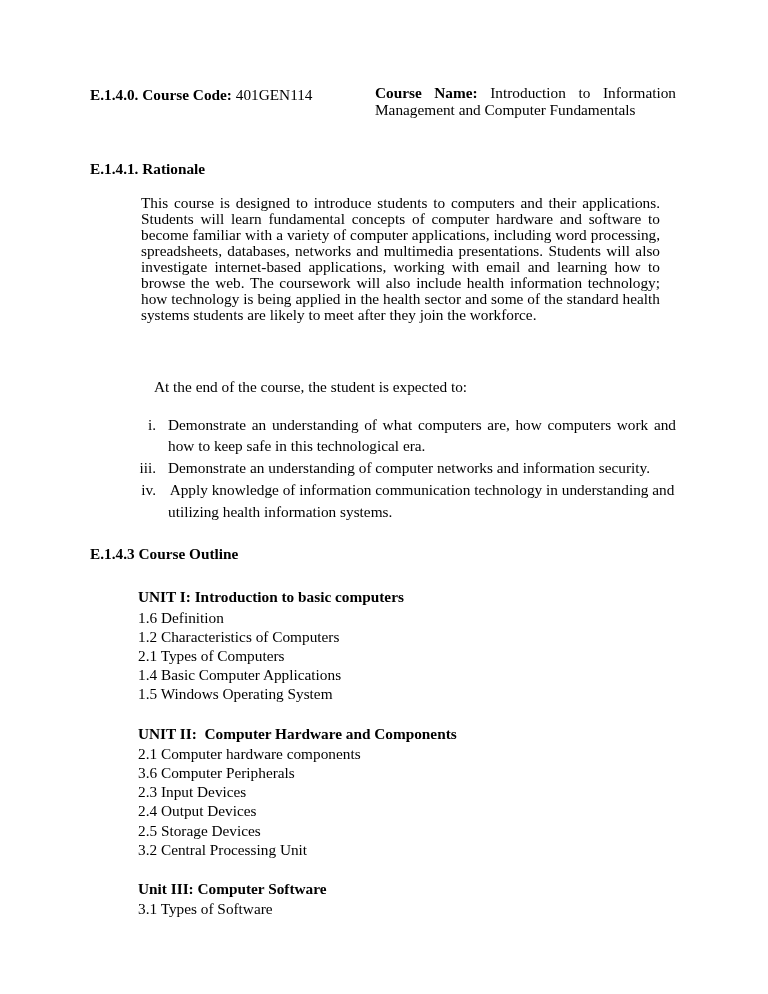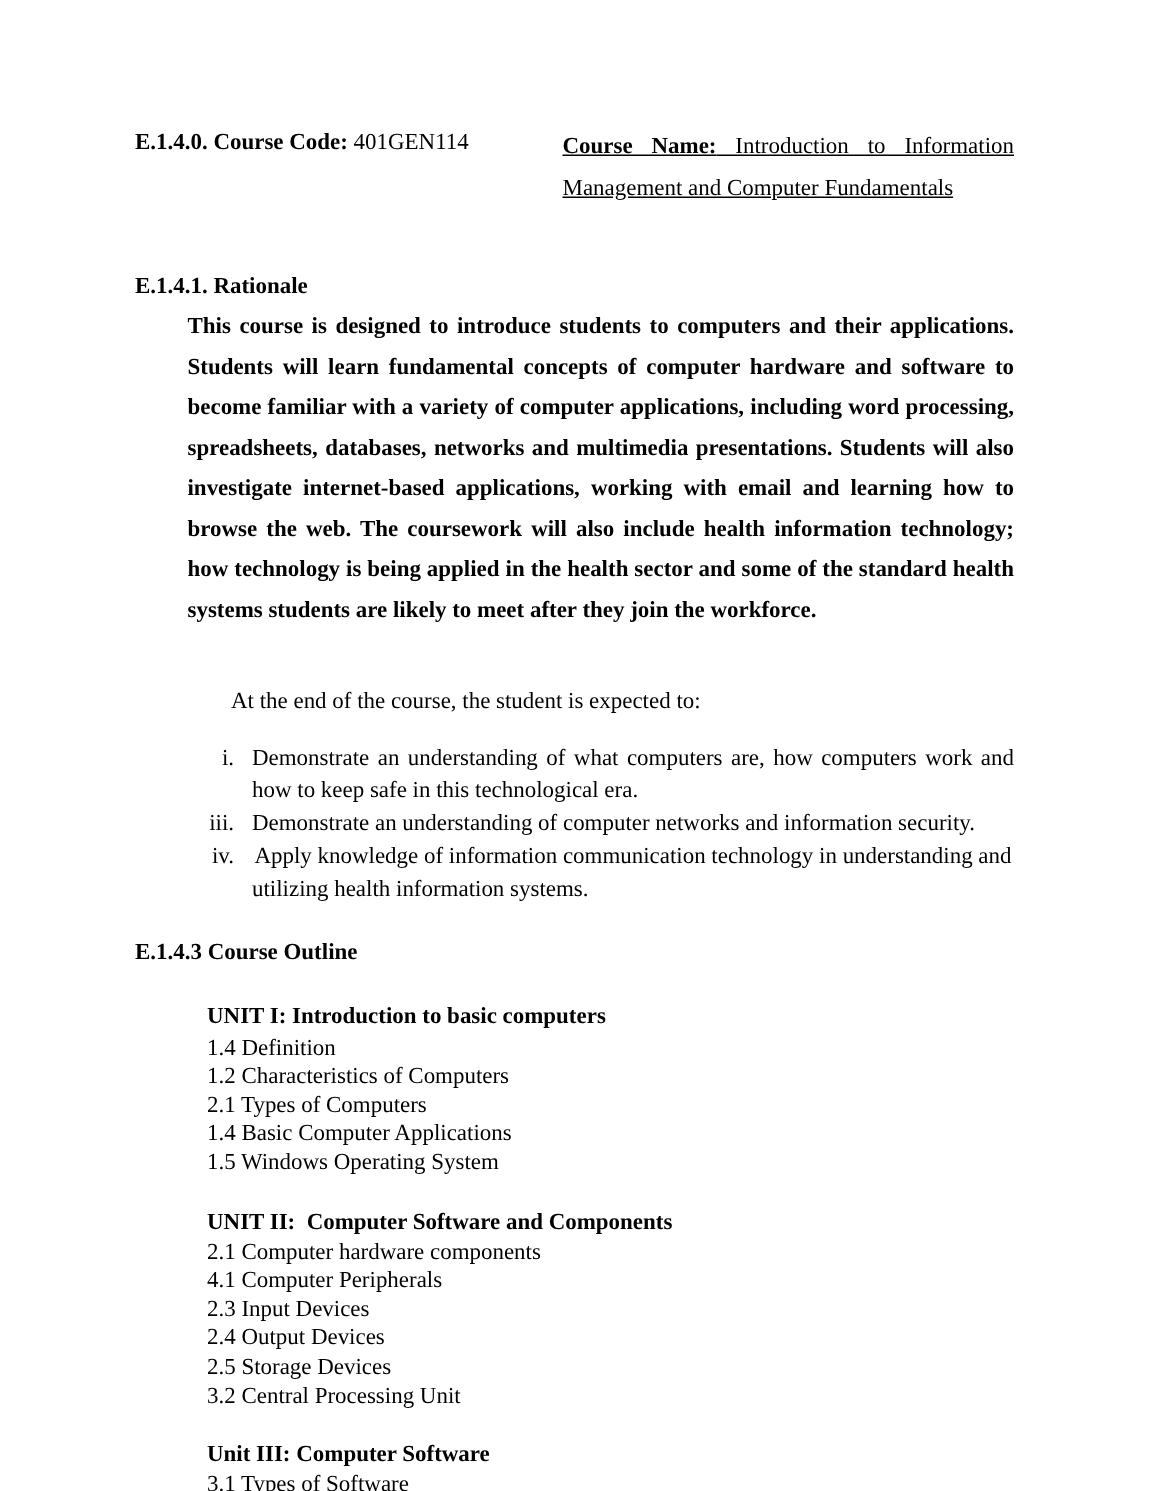--- a/index.html
+++ b/index.html
@@ -39,50 +39,48 @@
     font-size: 15.3px;
     line-height: 22px;
     white-space: nowrap;
   }
   .course-code-col .lbl { font-weight: bold; }
   .course-code-col .val { font-weight: normal; }
 
   .course-name-col {
     flex: 1 1 auto;
     font-size: 15.3px;
-    line-height: 28px;
+    line-height: 17px;
     text-align: justify;
     text-align-last: left;
     text-justify: inter-word;
-    text-decoration: underline;
   }
   .course-name-col .lbl {
     font-weight: bold;
   }
   .course-name-col .val { font-weight: normal; }
 
   
   .section-heading {
     font-weight: bold;
     font-size: 15.3px;
     line-height: 21px;
     margin: 0 0 3px 0;
   }
   .spacer-sm { height: 13px; }
   .spacer-md { height: 21px; }
 
   
   .body-para {
-    margin: 0;
+    margin: 16px;
     padding-left: 35px;
     text-align: justify;
     text-align-last: left;
     text-justify: inter-word;
-    line-height: 27px;
-    font-weight: bold;
+    line-height: 16px;
   }
 
   .lead-line {
     margin: 16px;
     padding-left: 48px;
     line-height: 21.7px;
   }
 
   
   .outcomes-list {
@@ -167,33 +165,33 @@
       </li>
     </ol>
 
     <div class="spacer-md"></div>
     <div class="section-heading">E.1.4.3 Course Outline</div>
 
     <div class="unit-gap"></div>
 
     <div class="unit-block">
       <div class="unit-title">UNIT I: Introduction to basic computers</div>
-      <div class="unit-item">1.4 Definition</div>
+      <div class="unit-item">1.6 Definition</div>
       <div class="unit-item">1.2 Characteristics of Computers</div>
       <div class="unit-item">2.1 Types of Computers</div>
       <div class="unit-item">1.4 Basic Computer Applications</div>
       <div class="unit-item">1.5 Windows Operating System</div>
     </div>
 
     <div class="unit-gap"></div>
 
     <div class="unit-block">
-      <div class="unit-title">UNIT II:  Computer Software and Components</div>
+      <div class="unit-title">UNIT II:  Computer Hardware and Components</div>
       <div class="unit-item">2.1 Computer hardware components</div>
-      <div class="unit-item">4.1 Computer Peripherals</div>
+      <div class="unit-item">3.6 Computer Peripherals</div>
       <div class="unit-item">2.3 Input Devices</div>
       <div class="unit-item">2.4 Output Devices</div>
       <div class="unit-item">2.5 Storage Devices</div>
       <div class="unit-item">3.2 Central Processing Unit</div>
     </div>
 
     <div class="unit-gap"></div>
 
     <div class="unit-block">
       <div class="unit-title">Unit III: Computer Software</div>

